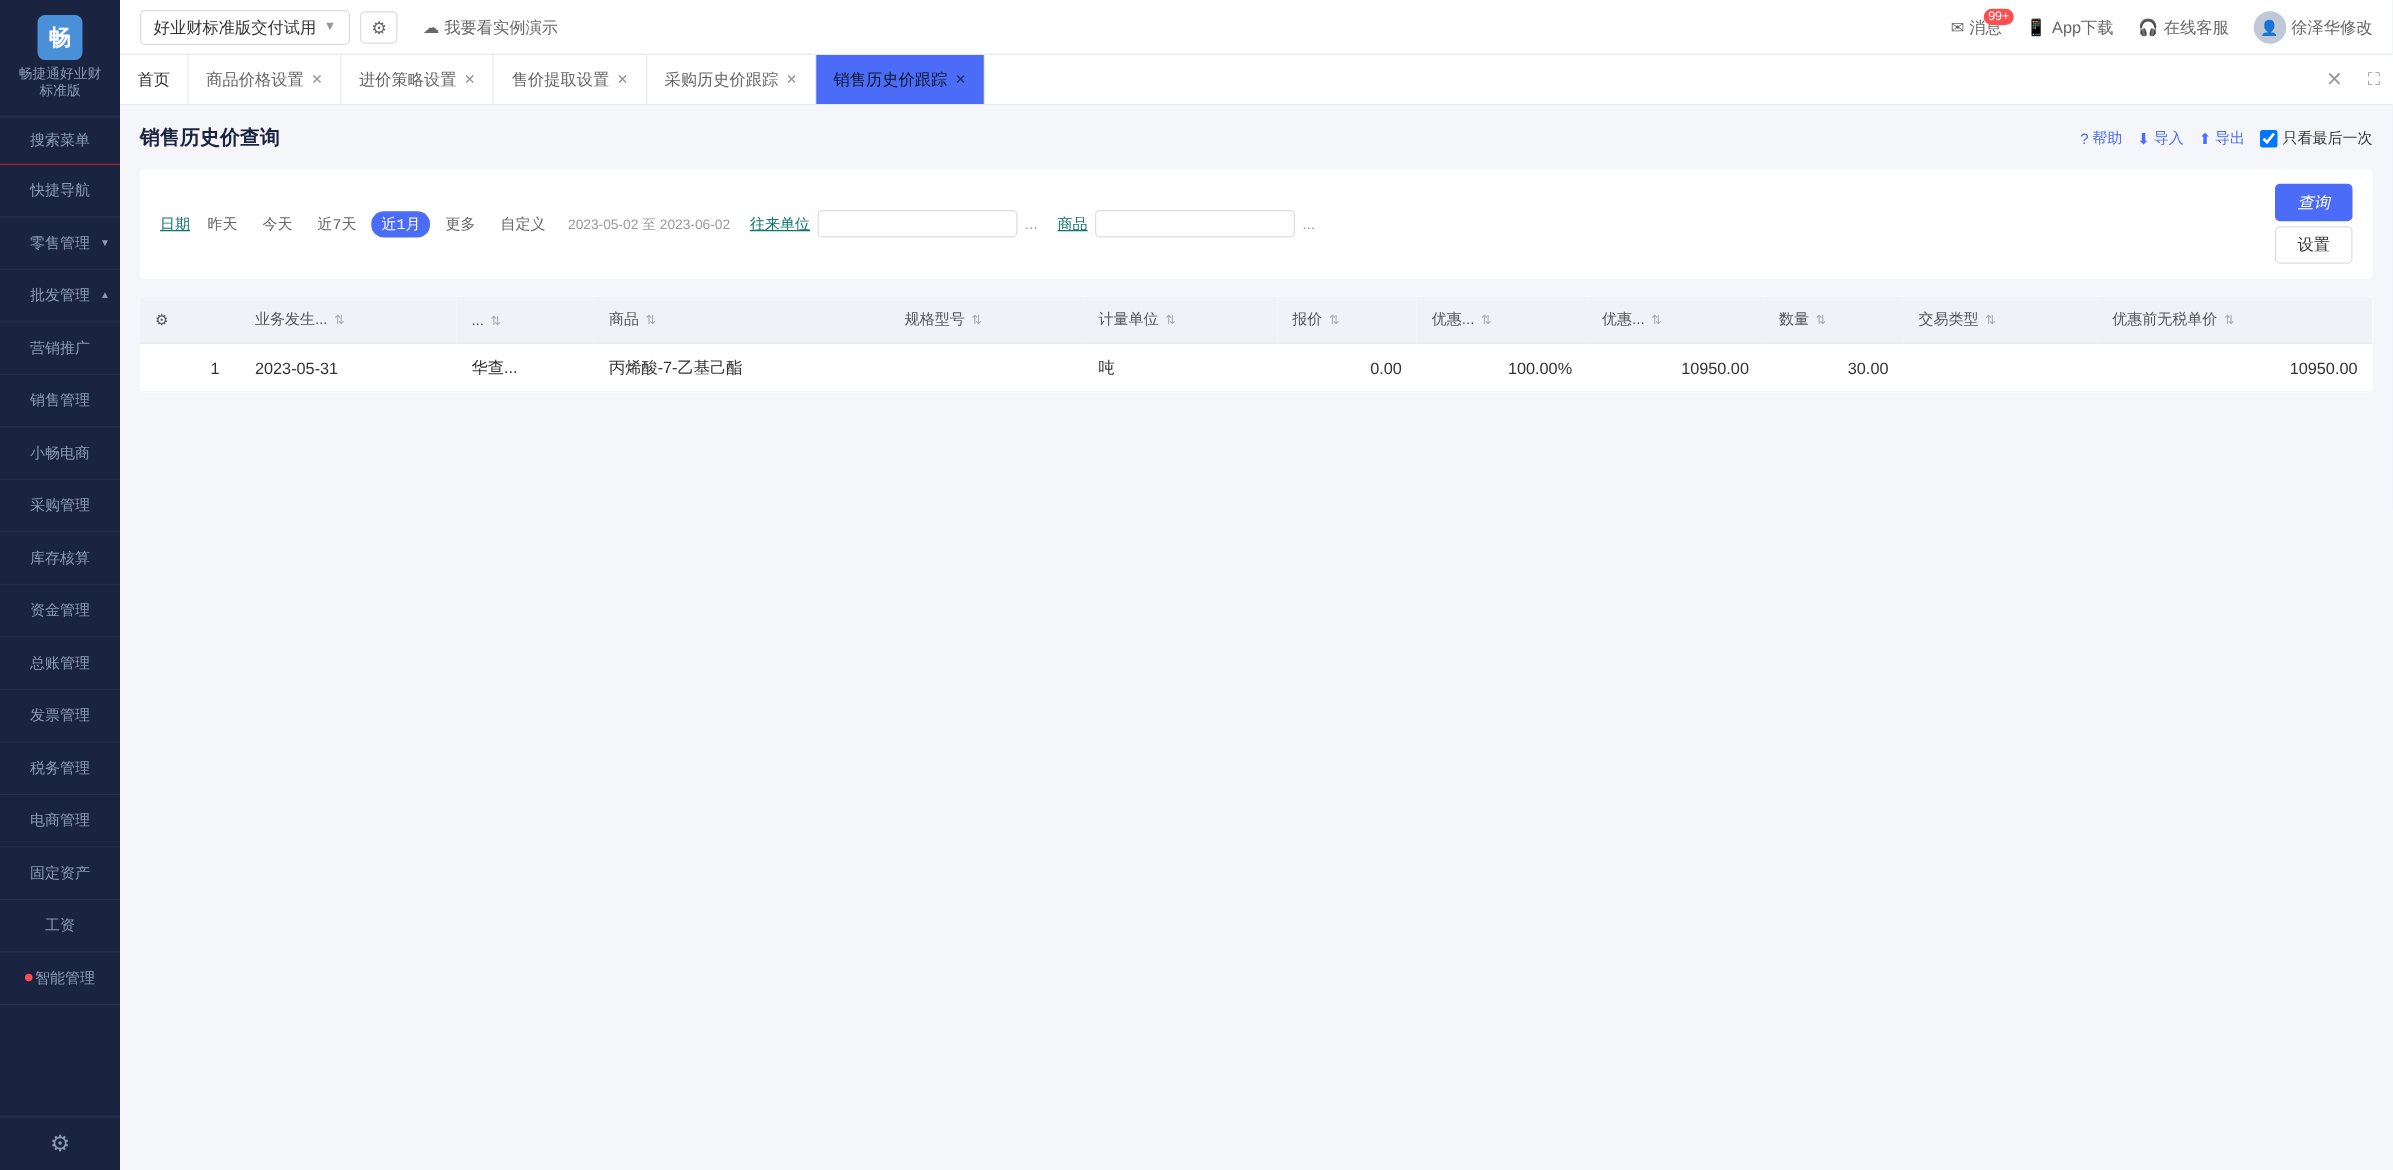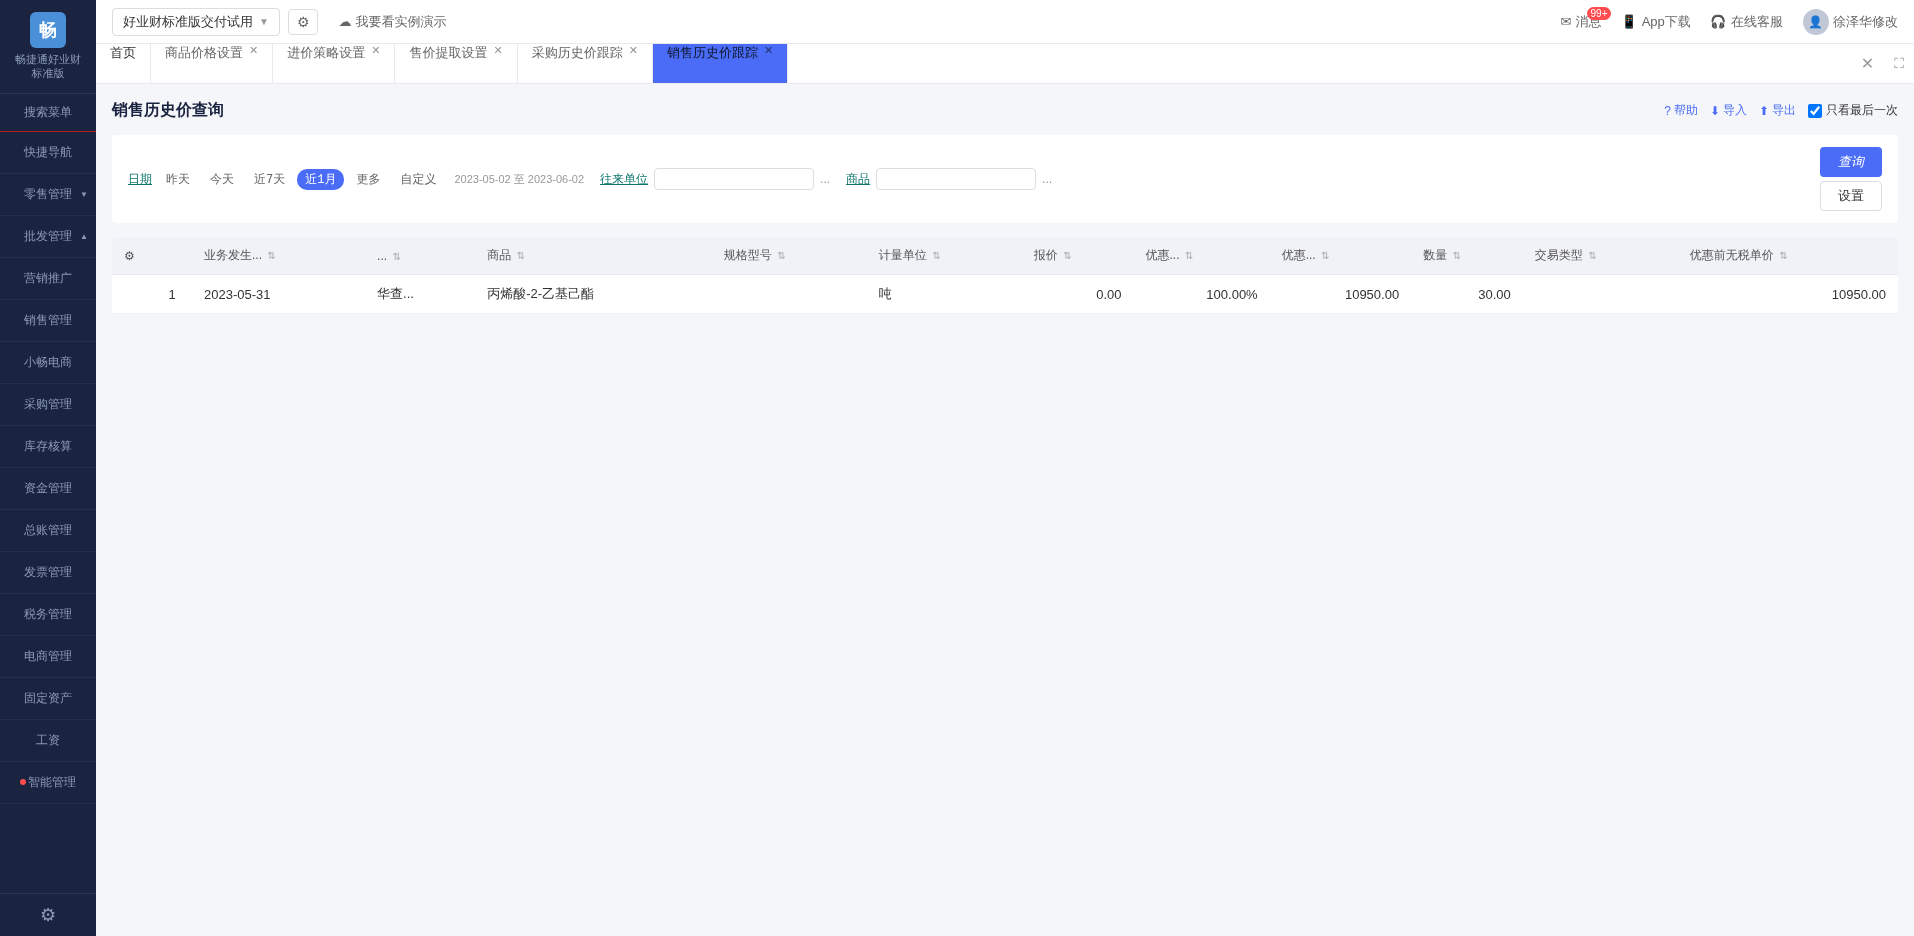--- a/index.html
+++ b/index.html
@@ -161,21 +161,21 @@
       background: #fff;
       display: flex;
       align-items: center;
       padding: 0;
       border-bottom: 1px solid #e8eaf0;
       flex-shrink: 0;
       height: 40px;
       overflow-x: auto;
     }
     .tab {
-      display: flex; align-items: flex-start;
+      display: flex; align-items: center;
       padding: 0 14px;
       height: 40px;
       font-size: 13px;
       color: #666;
       cursor: pointer;
       border-right: 1px solid #e8eaf0;
       white-space: nowrap;
       gap: 6px;
       flex-shrink: 0;
     }
@@ -494,21 +494,21 @@
             <th>交易类型 <span class="sort-icon">⇅</span></th>
             <th>优惠前无税单价 <span class="sort-icon">⇅</span></th>
           </tr>
         </thead>
         <tbody>
           <tr>
             <td class="col-narrow settings-col"></td>
             <td class="col-narrow">1</td>
             <td>2023-05-31</td>
             <td>华查...</td>
-            <td>丙烯酸-2-乙基己酯</td>
+            <td>丙烯酸-7-乙基己酯</td>
             <td></td>
             <td>吨</td>
             <td class="col-number">0.00</td>
             <td class="col-number">100.00%</td>
             <td class="col-number">10950.00</td>
             <td class="col-number">30.00</td>
             <td></td>
             <td class="col-number">10950.00</td>
           </tr>
         </tbody>

